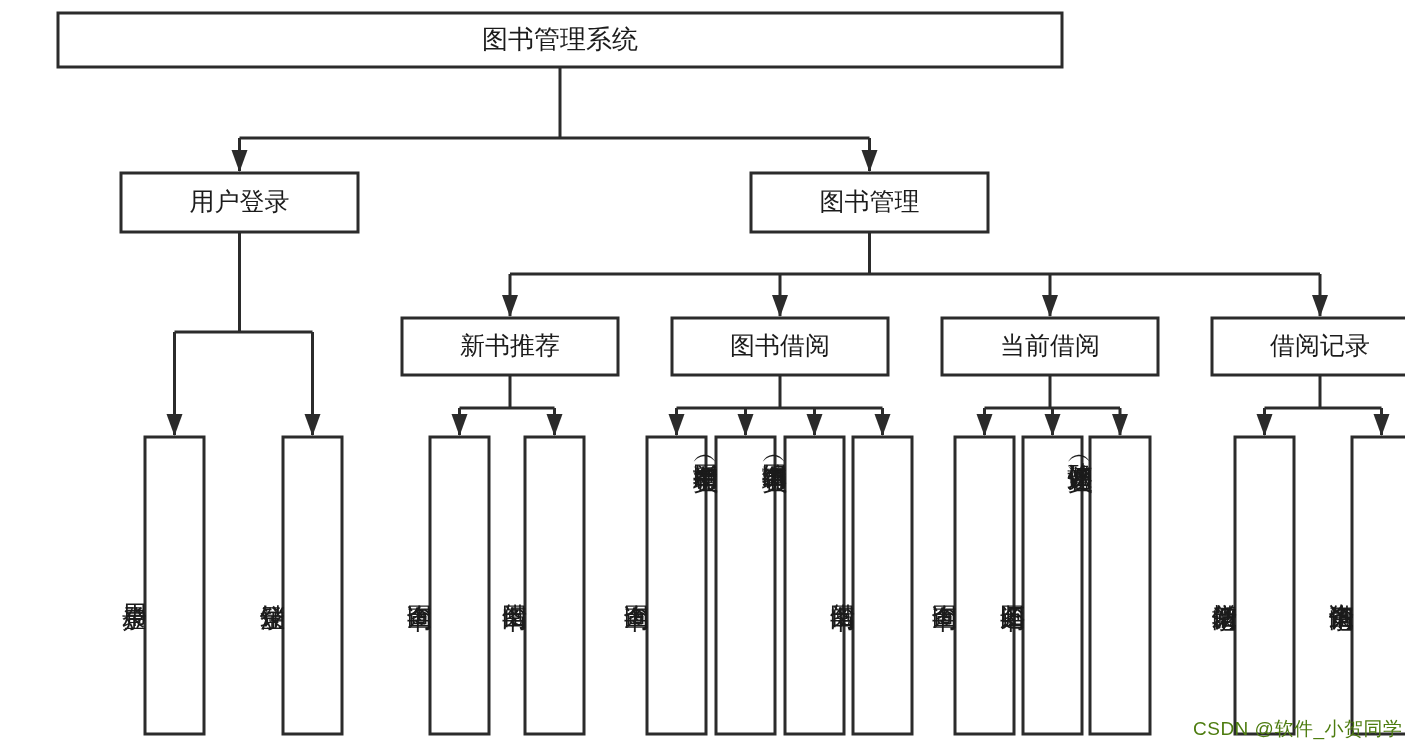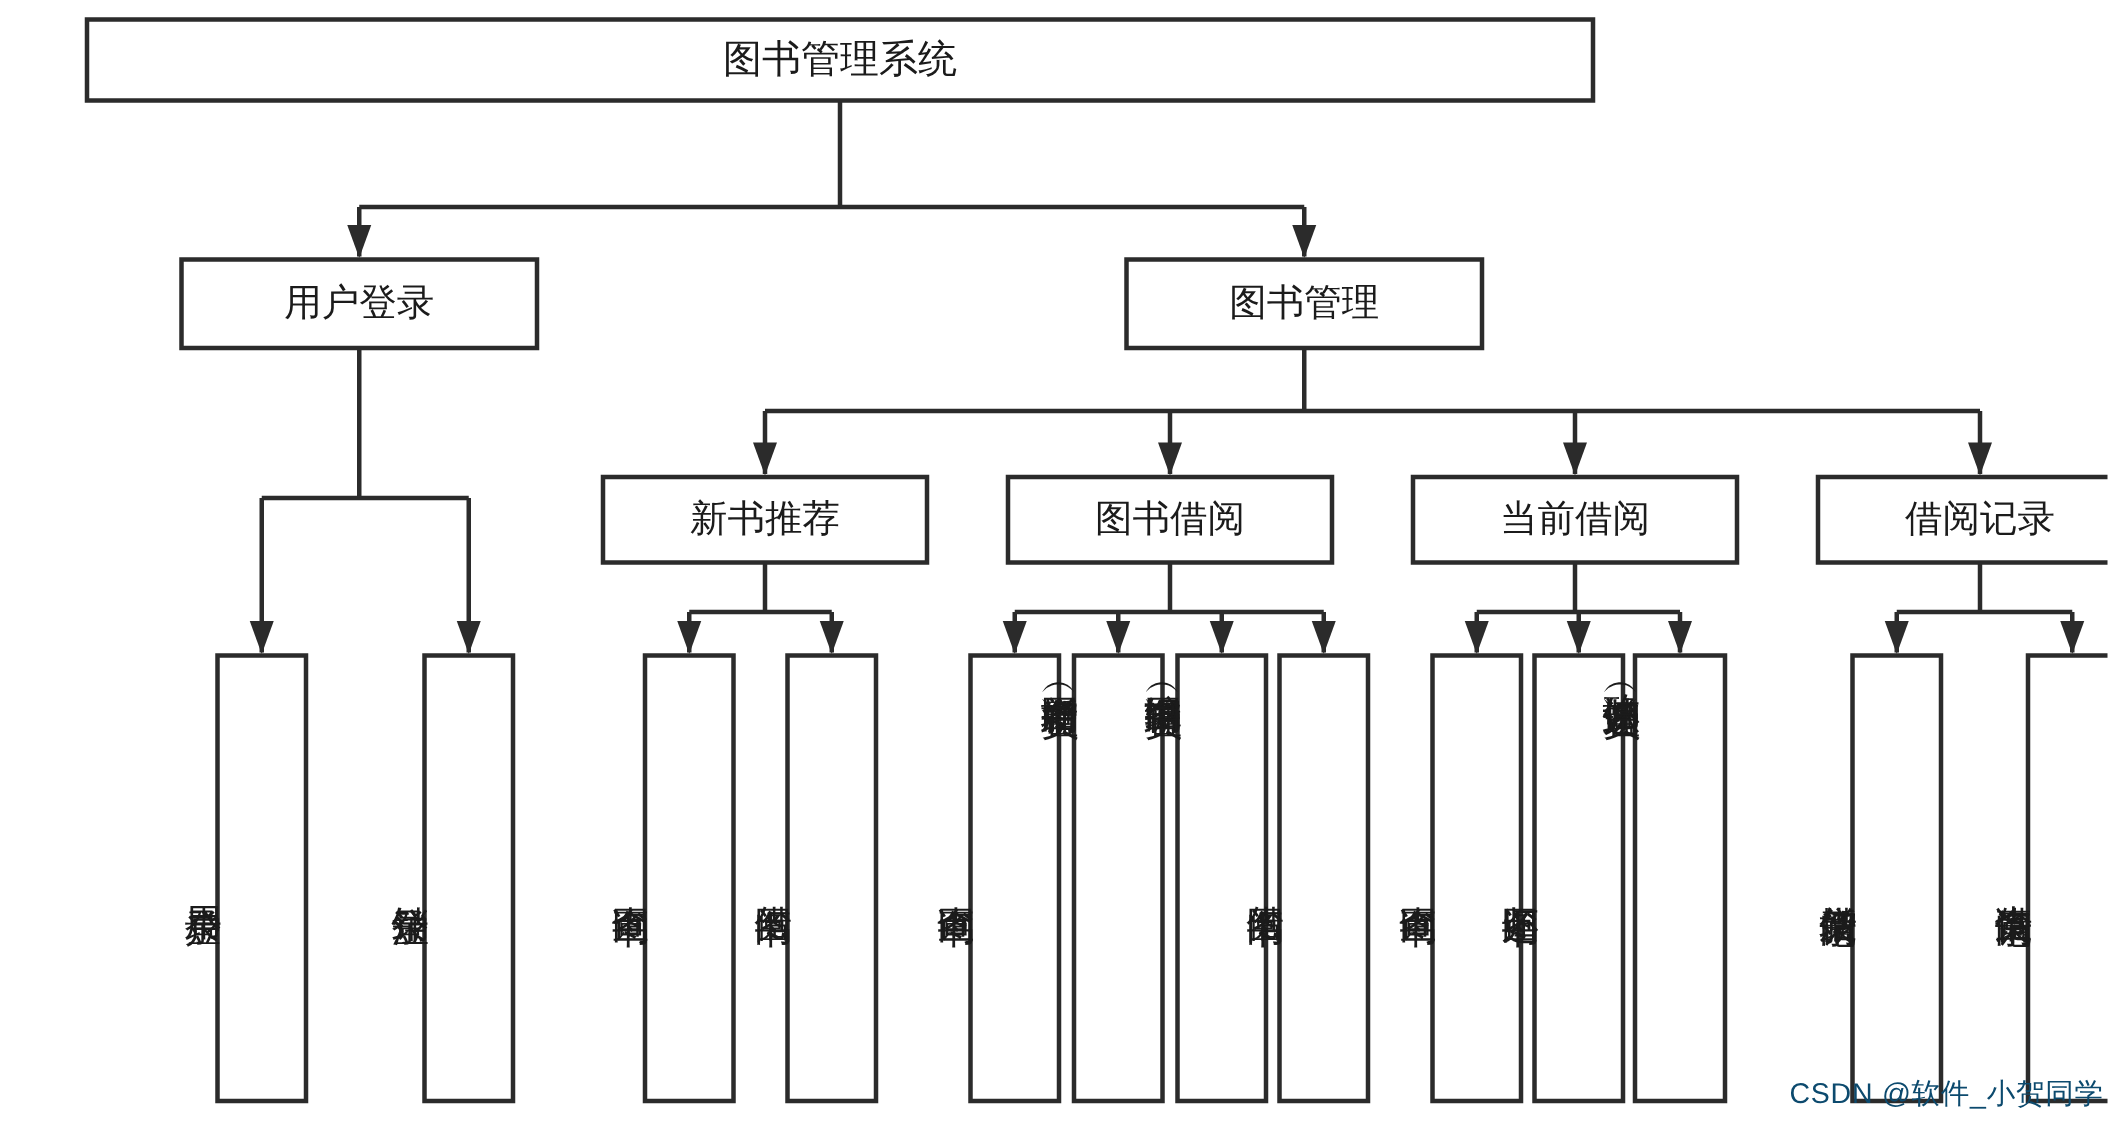--- a/index.html
+++ b/index.html
@@ -241,14 +241,14 @@
       <div class="vlabel-wrap" style="left: 1050px; top: 443px; width: 60px; height: 285px; align-items: flex-start;">
         <div class="vlabel">确认归还（管理员）</div>
       </div>
       <div class="vlabel-wrap" style="left: 1195px; top: 443px; width: 59px; height: 285px; align-items: center;">
         <div class="vlabel">新增借阅记录</div>
       </div>
       <div class="vlabel-wrap" style="left: 1312px; top: 443px; width: 59px; height: 285px; align-items: center;">
         <div class="vlabel">查询借阅记录</div>
       </div>
     </div>
-  <div class="watermark" id="watermark" style="left: 1193px; top: 716px; color: #0c4a6e;">CSDN @软件_小贺同学</div>
+  <div class="watermark" id="watermark" style="left: 1193px; top: 716px; color: #4d7c0f;">CSDN @软件_小贺同学</div>
 </div>
 
 </body></html>

